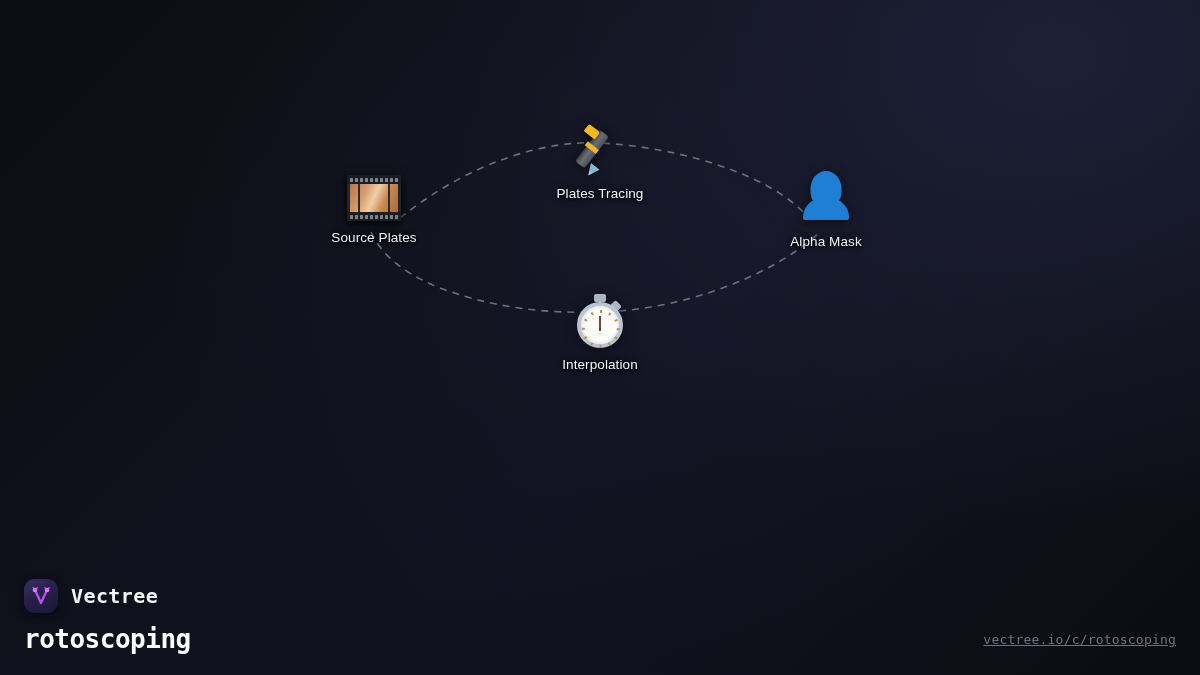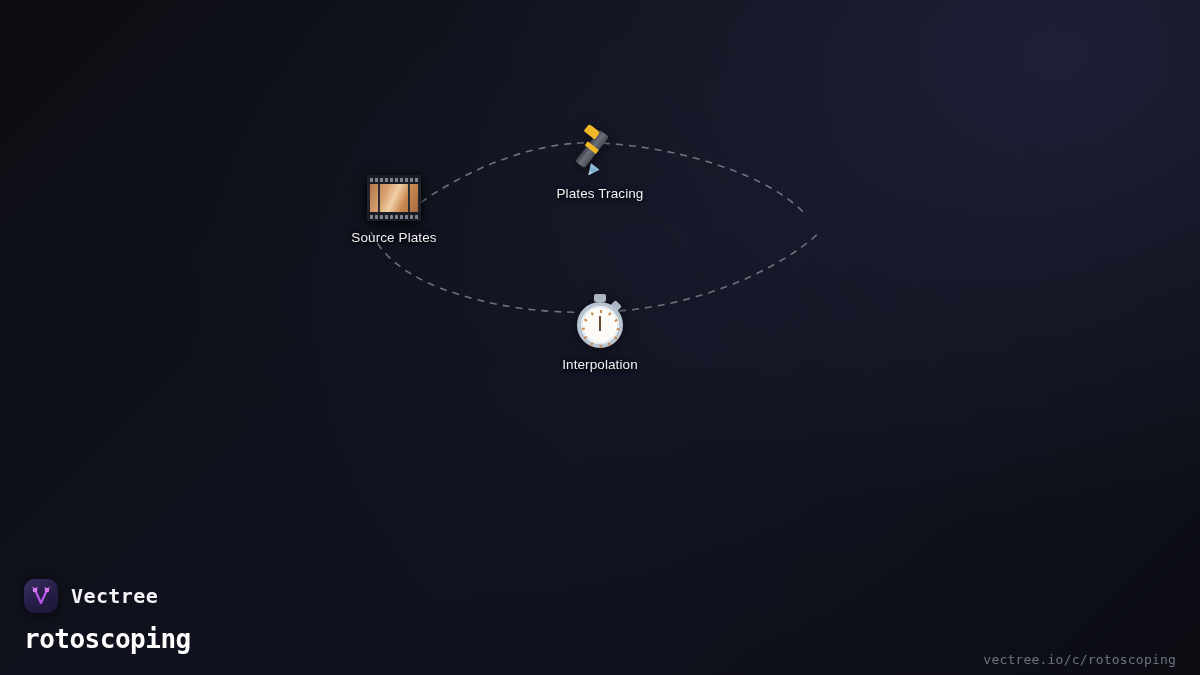--- a/index.html
+++ b/index.html
@@ -132,38 +132,38 @@
   #brand-name {
     color:#f4f4f7; font-size:20px; font-weight:bold;
     font-family:"DejaVu Sans Mono", monospace; letter-spacing:0.4px;
   }
   #page-title {
     position:absolute; left:24px; bottom:21px;
     color:#ffffff; font-size:26px; font-weight:bold;
     font-family:"DejaVu Sans Mono", monospace; letter-spacing:-0.5px;
   }
   #footer-url {
-    position:absolute; right:24px; bottom:8px;
+    position:absolute; right:24px; bottom:28px;
     color:#70737f; font-size:13px;
-    font-family:"DejaVu Sans Mono", monospace; letter-spacing:0.2px;
+    font-family:"DejaVu Sans Mono", monospace; letter-spacing:0.2px;text-decoration:underline;
   }
 </style>
 </head>
 <body>
 
 <div id="stage">
 
   <svg id="edges" viewBox="0 0 1200 675" xmlns="http://www.w3.org/2000/svg">
     <g fill="none" stroke="#6e707a" stroke-width="1.6" stroke-dasharray="7 6" stroke-linecap="butt">
       <path d="M 400 218 C 470 162, 545 140, 600 143 C 680 147, 770 175, 806 215"></path>
       <path d="M 371 232 C 380 252, 400 272, 440 288 C 505 312, 560 313, 600 312 C 680 310, 770 278, 820 232"></path>
     </g>
   </svg>
 
-  <div class="node" style="left:394px; top:210px;">
+  <div class="node" style="left:374px; top:210px;">
     <div class="node-icon">
       <div class="film">
         <div class="strip top">
           <i style="left:3px"></i>
             <i style="left:8px"></i>
             <i style="left:13px"></i>
             <i style="left:18px"></i>
           <i style="left:23px"></i>
             <i style="left:28px"></i>
             <i style="left:33px"></i>
@@ -196,20 +196,29 @@
       <div class="pen">
         <div class="barrel"></div>
         <div class="cap"></div>
         <div class="band"></div>
         <div class="nib"></div>
       </div>
     </div>
     <div class="node-label">Plates Tracing</div>
   </div>
 
+  <div class="node" style="left:826px; top:210px;">
+    <div class="node-icon">
+      <div class="bust">
+          <div class="head"></div>
+          <div class="body"></div>
+        </div>
+    </div>
+    <div class="node-label">Alpha Mask</div>
+  </div>
 
   <div class="node" style="left:600px; top:333px;">
     <div class="node-icon">
       <div class="watch">
         <div class="crown"></div>
         <div class="knob"></div>
         <div class="face">
           <div class="tick" style="transform:rotate(0deg)"></div>
           <div class="tick" style="transform:rotate(30deg)"></div>
           <div class="tick" style="transform:rotate(60deg)"></div>

